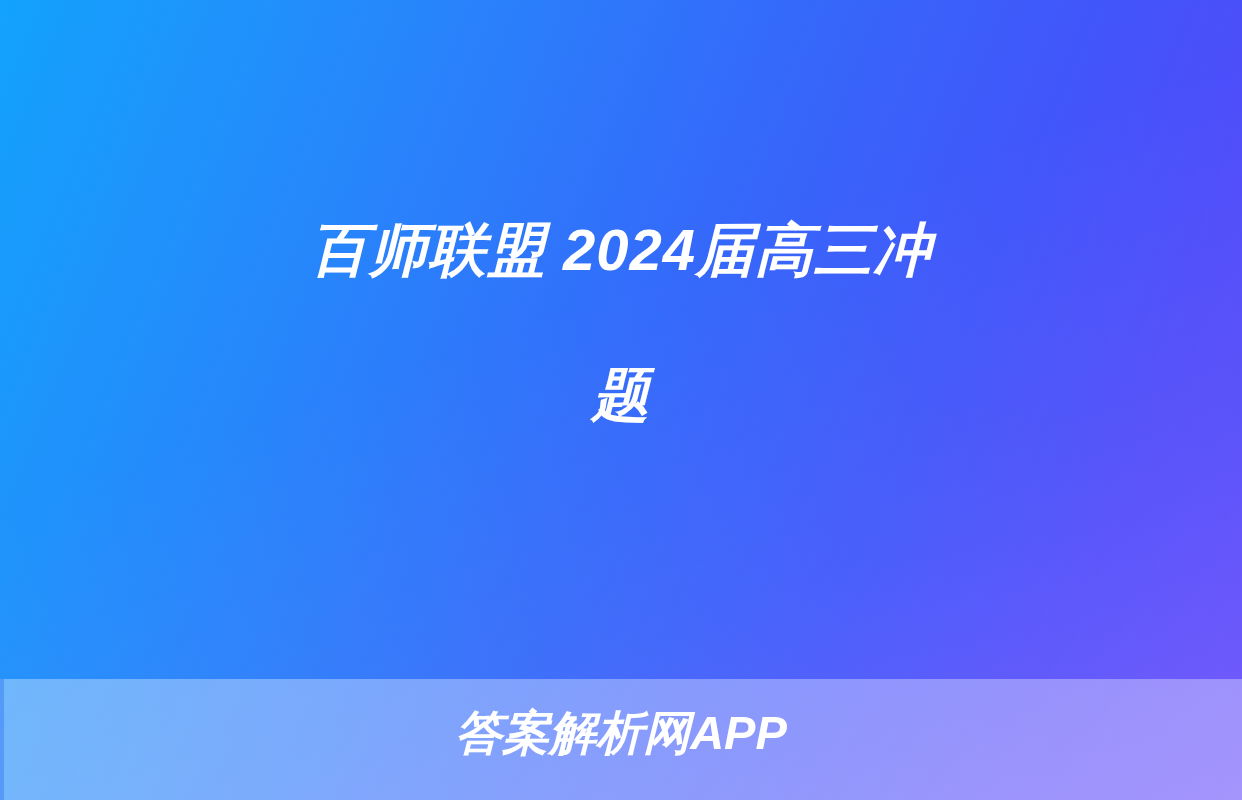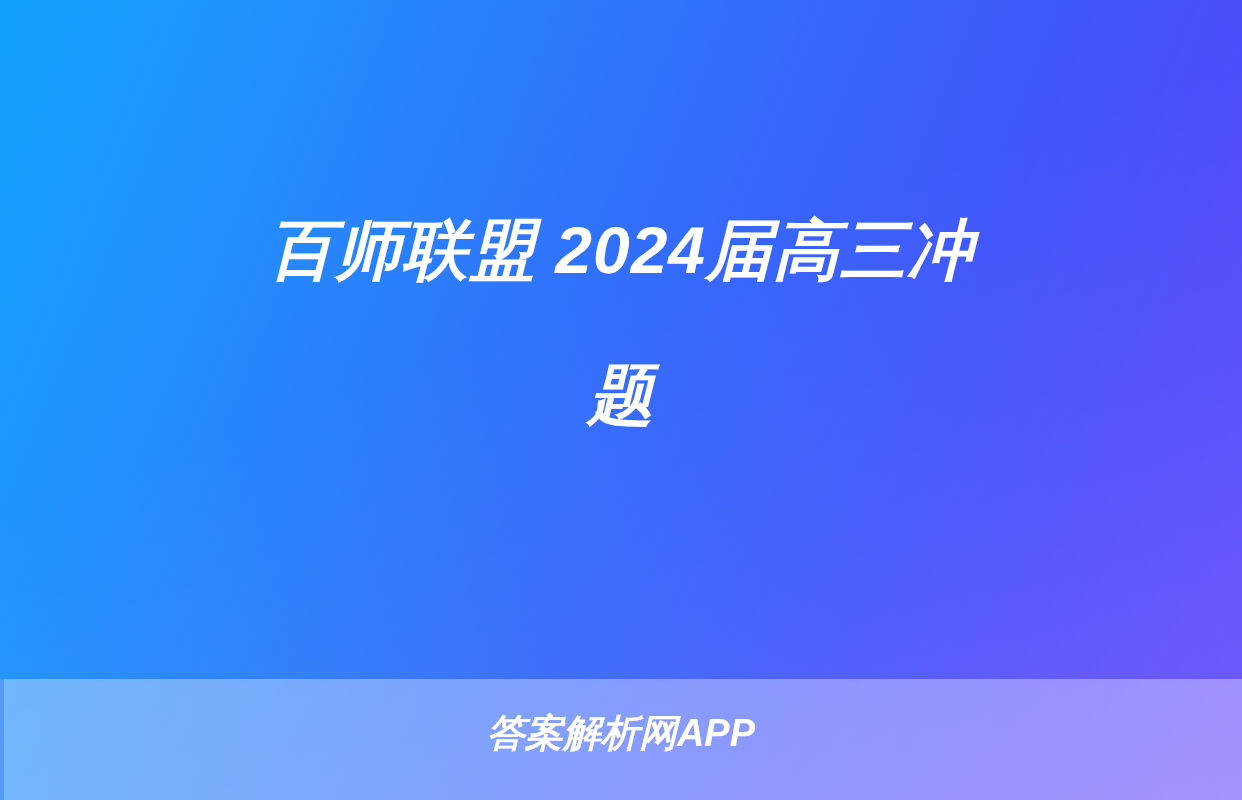--- a/index.html
+++ b/index.html
@@ -68,42 +68,42 @@
     right: 0;
     top: 178px;
     text-align: center;
     padding: 0 66px;
     box-sizing: border-box;
   }
   .title-line {
     display: block;
     color: #ffffff;
     font-family: "Liberation Sans", "DejaVu Sans", sans-serif;
-    font-size: 66px;
+    font-size: 58px;
     font-weight: 700;
     font-style: italic;
     line-height: 145px;
     letter-spacing: 1px;
     white-space: nowrap;
     text-rendering: geometricPrecision;
   }
 
   
   .watermark {
     position: absolute;
     left: 0;
     right: 0;
     top: 704px;
     text-align: center;
   }
   .watermark-text {
     display: inline-block;
     color: #ffffff;
     font-family: "Liberation Sans", "DejaVu Sans", sans-serif;
-    font-size: 38px;
+    font-size: 47px;
     font-weight: 700;
     font-style: italic;
     line-height: 58px;
     letter-spacing: 0px;
     white-space: nowrap;
   }
 </style>
 </head>
 <body>
 

